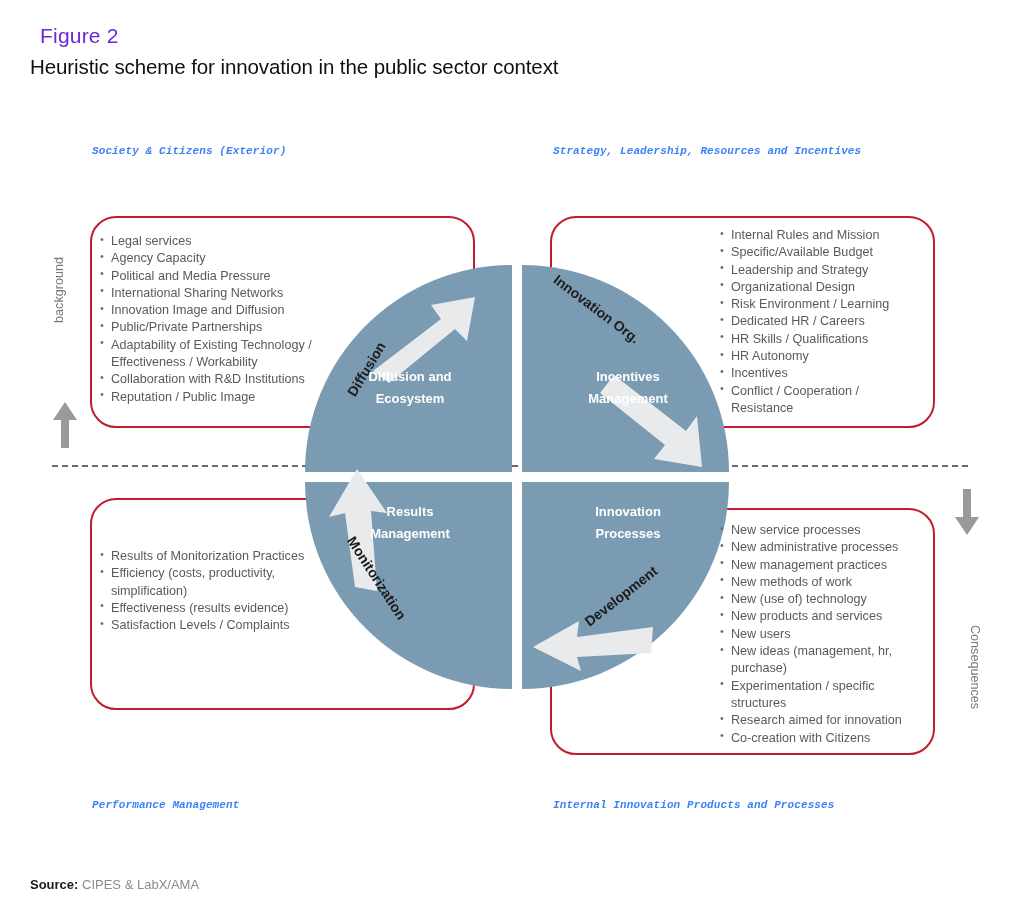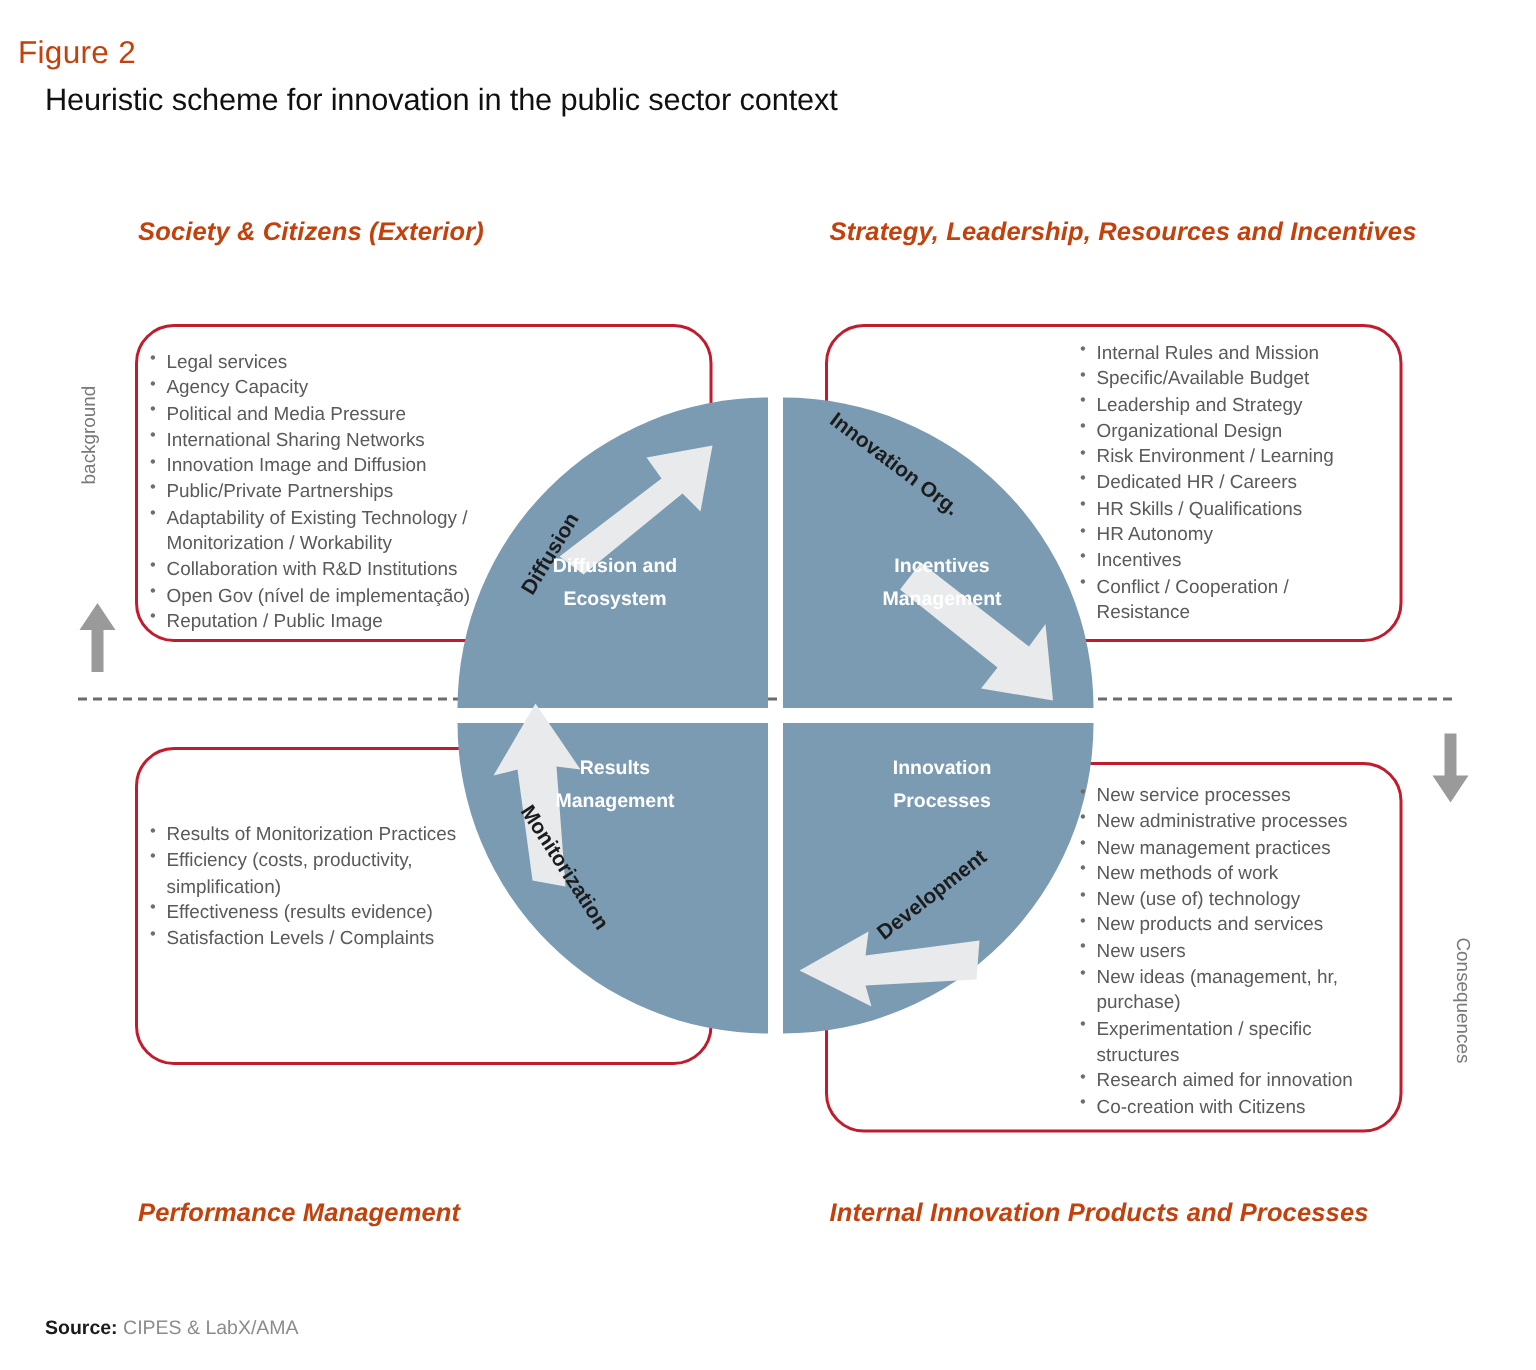--- a/index.html
+++ b/index.html
@@ -5,32 +5,32 @@
   html,body{margin:0;padding:0;}
   body{
     width:1024px;height:913px;background:#ffffff;
     font-family:"Liberation Sans","DejaVu Sans",sans-serif;
     -webkit-font-smoothing:antialiased;
   }
   #page{position:relative;width:1024px;height:913px;overflow:hidden;background:#fff;}
 
   
   .fig-label{
-    position:absolute;left:12px;top:24px;
-    font-size:21px;color:#c2410c;font-weight:400;letter-spacing:.2px;
+    position:absolute;left:40px;top:24px;
+    font-size:21px;color:#6d28d9;font-weight:400;letter-spacing:.2px;
   }
   .fig-title{
     position:absolute;left:30px;top:55px;
     font-size:20.5px;color:#101010;font-weight:normal;letter-spacing:-.1px;
   }
 
   
   .quad-head{
-    position:absolute;font-size:17px;font-weight:bold;font-style:italic;
-    color:#c2410c;letter-spacing:.1px;white-space:nowrap;
+    position:absolute;font-size:11px;font-weight:bold;font-style:italic;
+    color:#3b82f6;letter-spacing:.1px;white-space:nowrap;font-family:Liberation Mono, monospace;
   }
   .qh-tl{left:92px;top:145px;}
   .qh-tr{left:553px;top:145px;}
   .qh-bl{left:92px;top:799px;}
   .qh-br{left:553px;top:799px;}
 
   
   .redbox{
     position:absolute;border:2.2px solid #c01c2e;border-radius:26px;
     background:transparent;box-sizing:border-box;
@@ -163,23 +163,22 @@
   </div>
 
   <ul class="blist" id="list-tl">
       <li>Legal services</li>
       <li>Agency Capacity</li>
       <li>Political and Media Pressure</li>
       <li>International Sharing Networks</li>
       <li>Innovation Image and Diffusion</li>
       <li>Public/Private Partnerships</li>
       <li>Adaptability of Existing Technology /
-Monitorization / Workability</li>
+Effectiveness / Workability</li>
       <li>Collaboration with R&amp;D Institutions</li>
-      <li>Open Gov (nível de implementação)</li>
       <li>Reputation / Public Image</li>
     </ul>
   <ul class="blist" id="list-tr">
       <li>Internal Rules and Mission</li>
       <li>Specific/Available Budget</li>
       <li>Leadership and Strategy</li>
       <li>Organizational Design</li>
       <li>Risk Environment / Learning</li>
       <li>Dedicated HR / Careers</li>
       <li>HR Skills / Qualifications</li>

